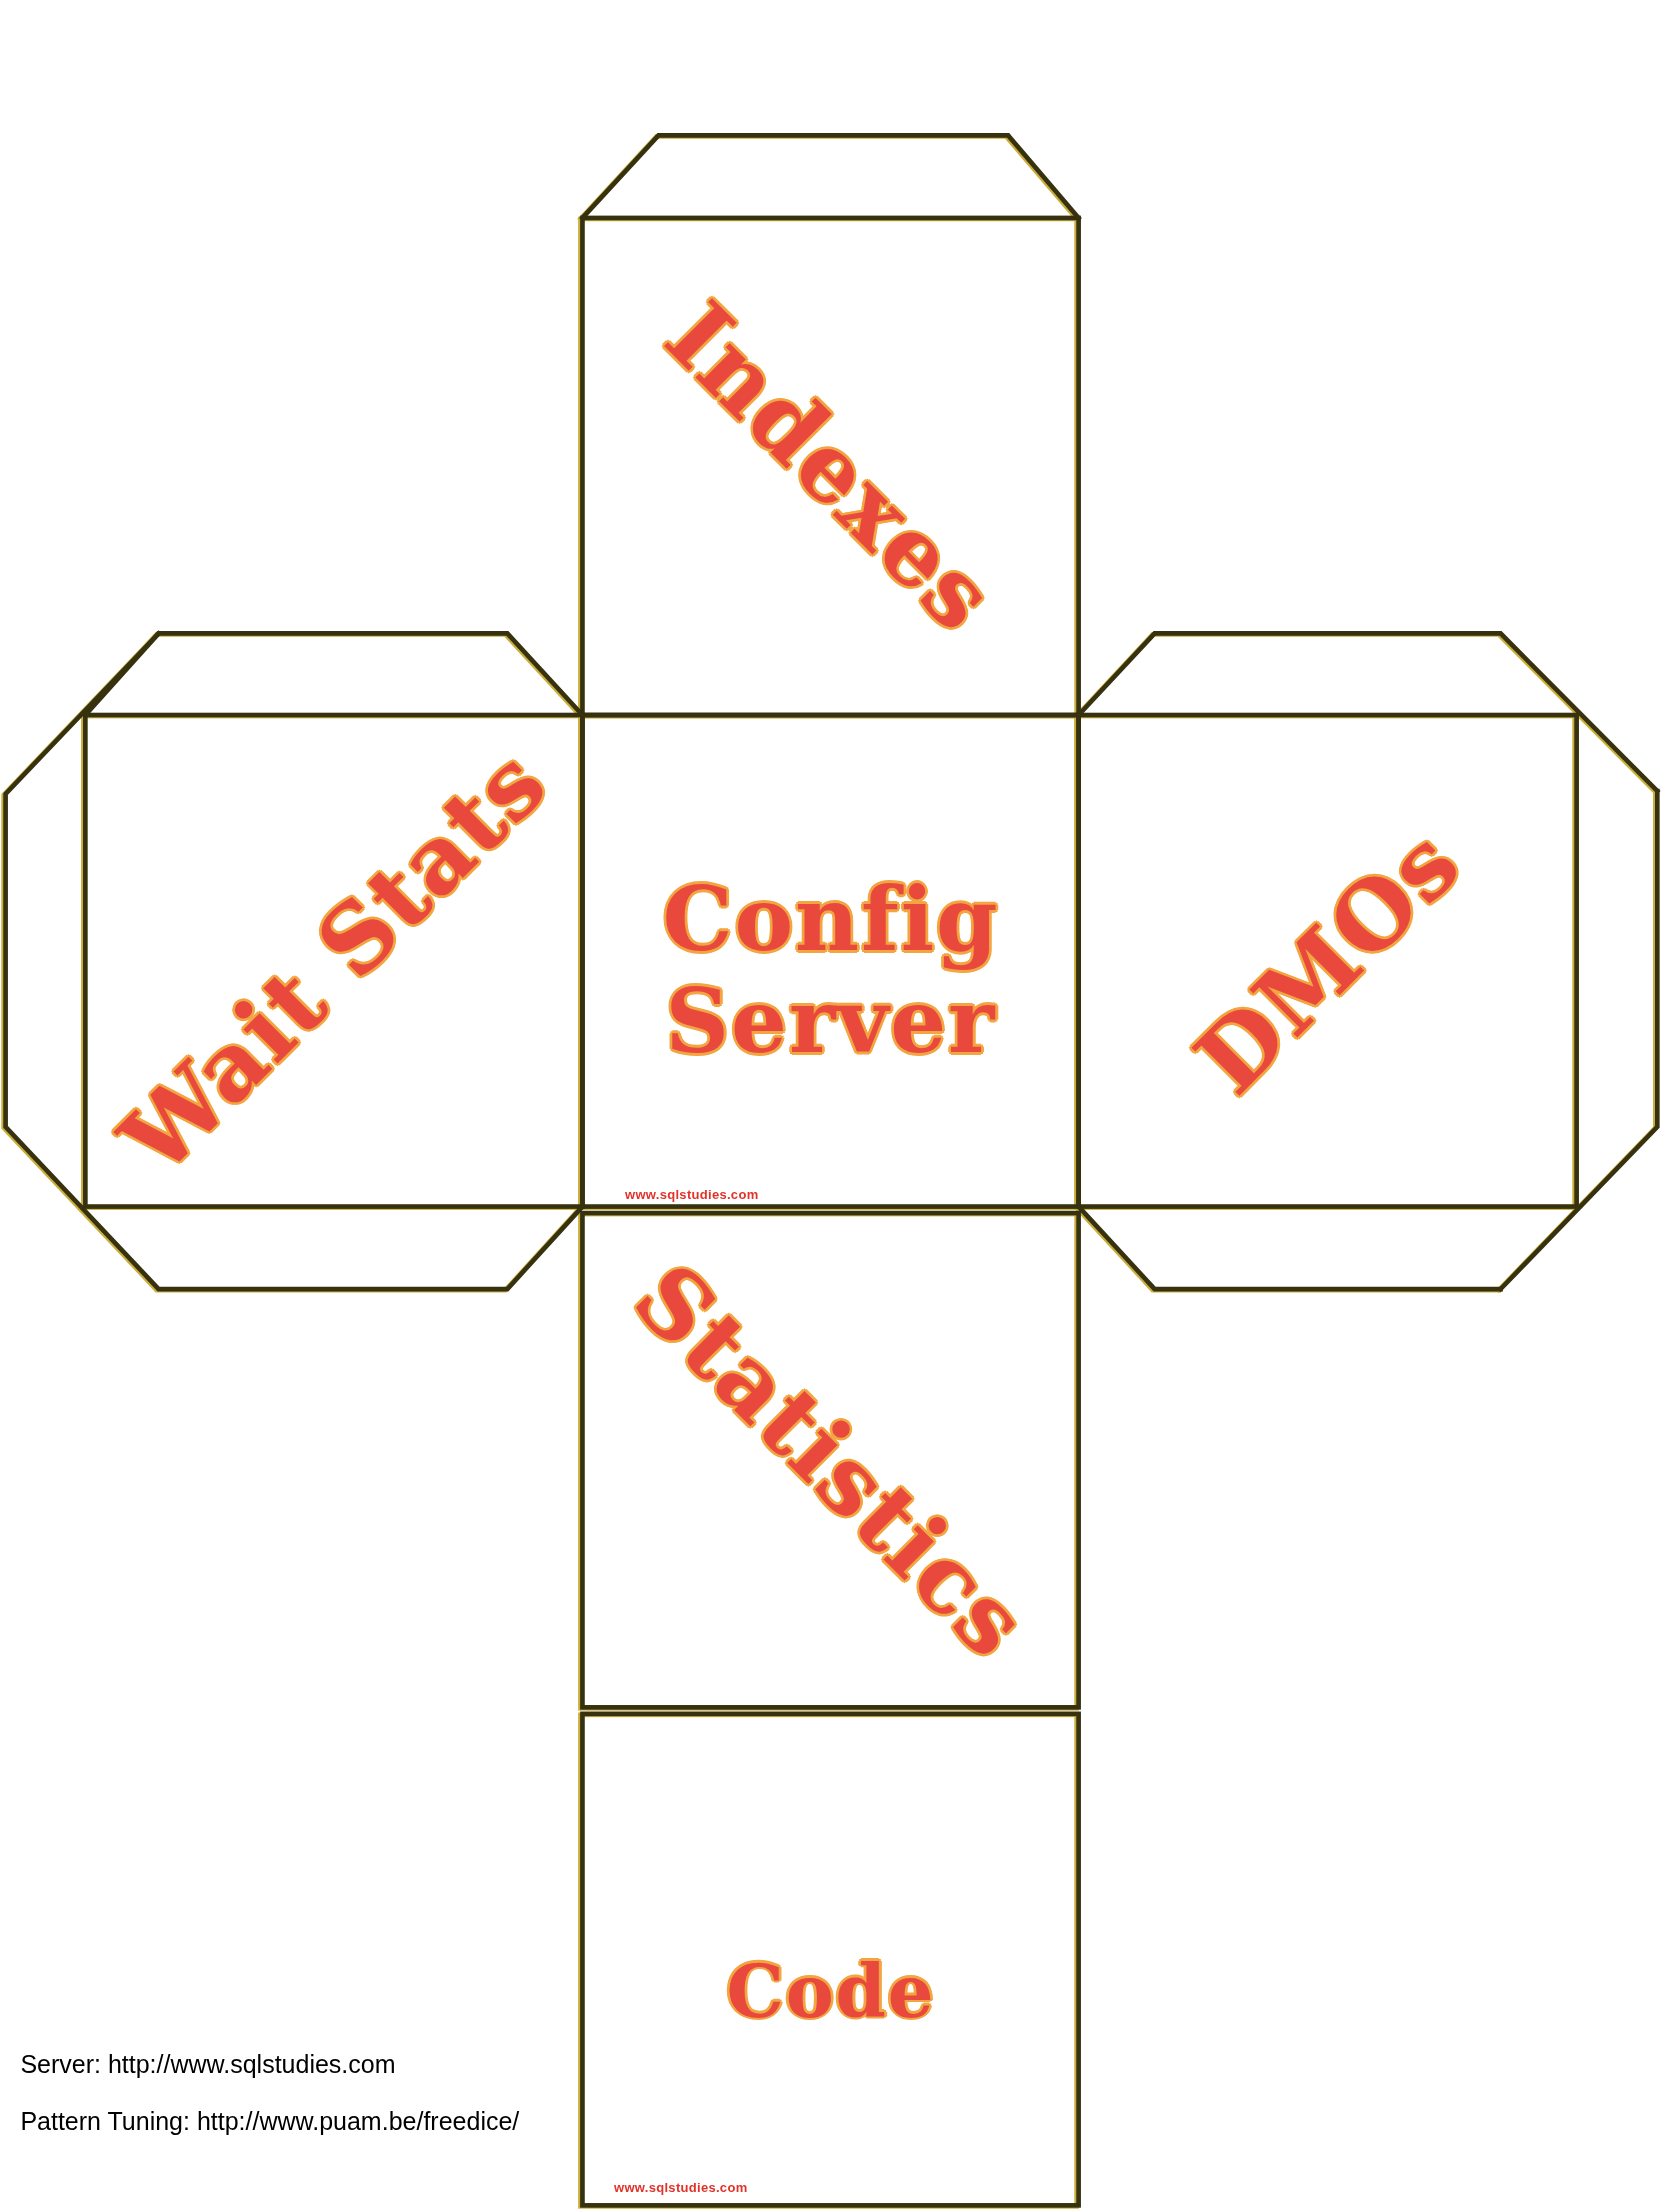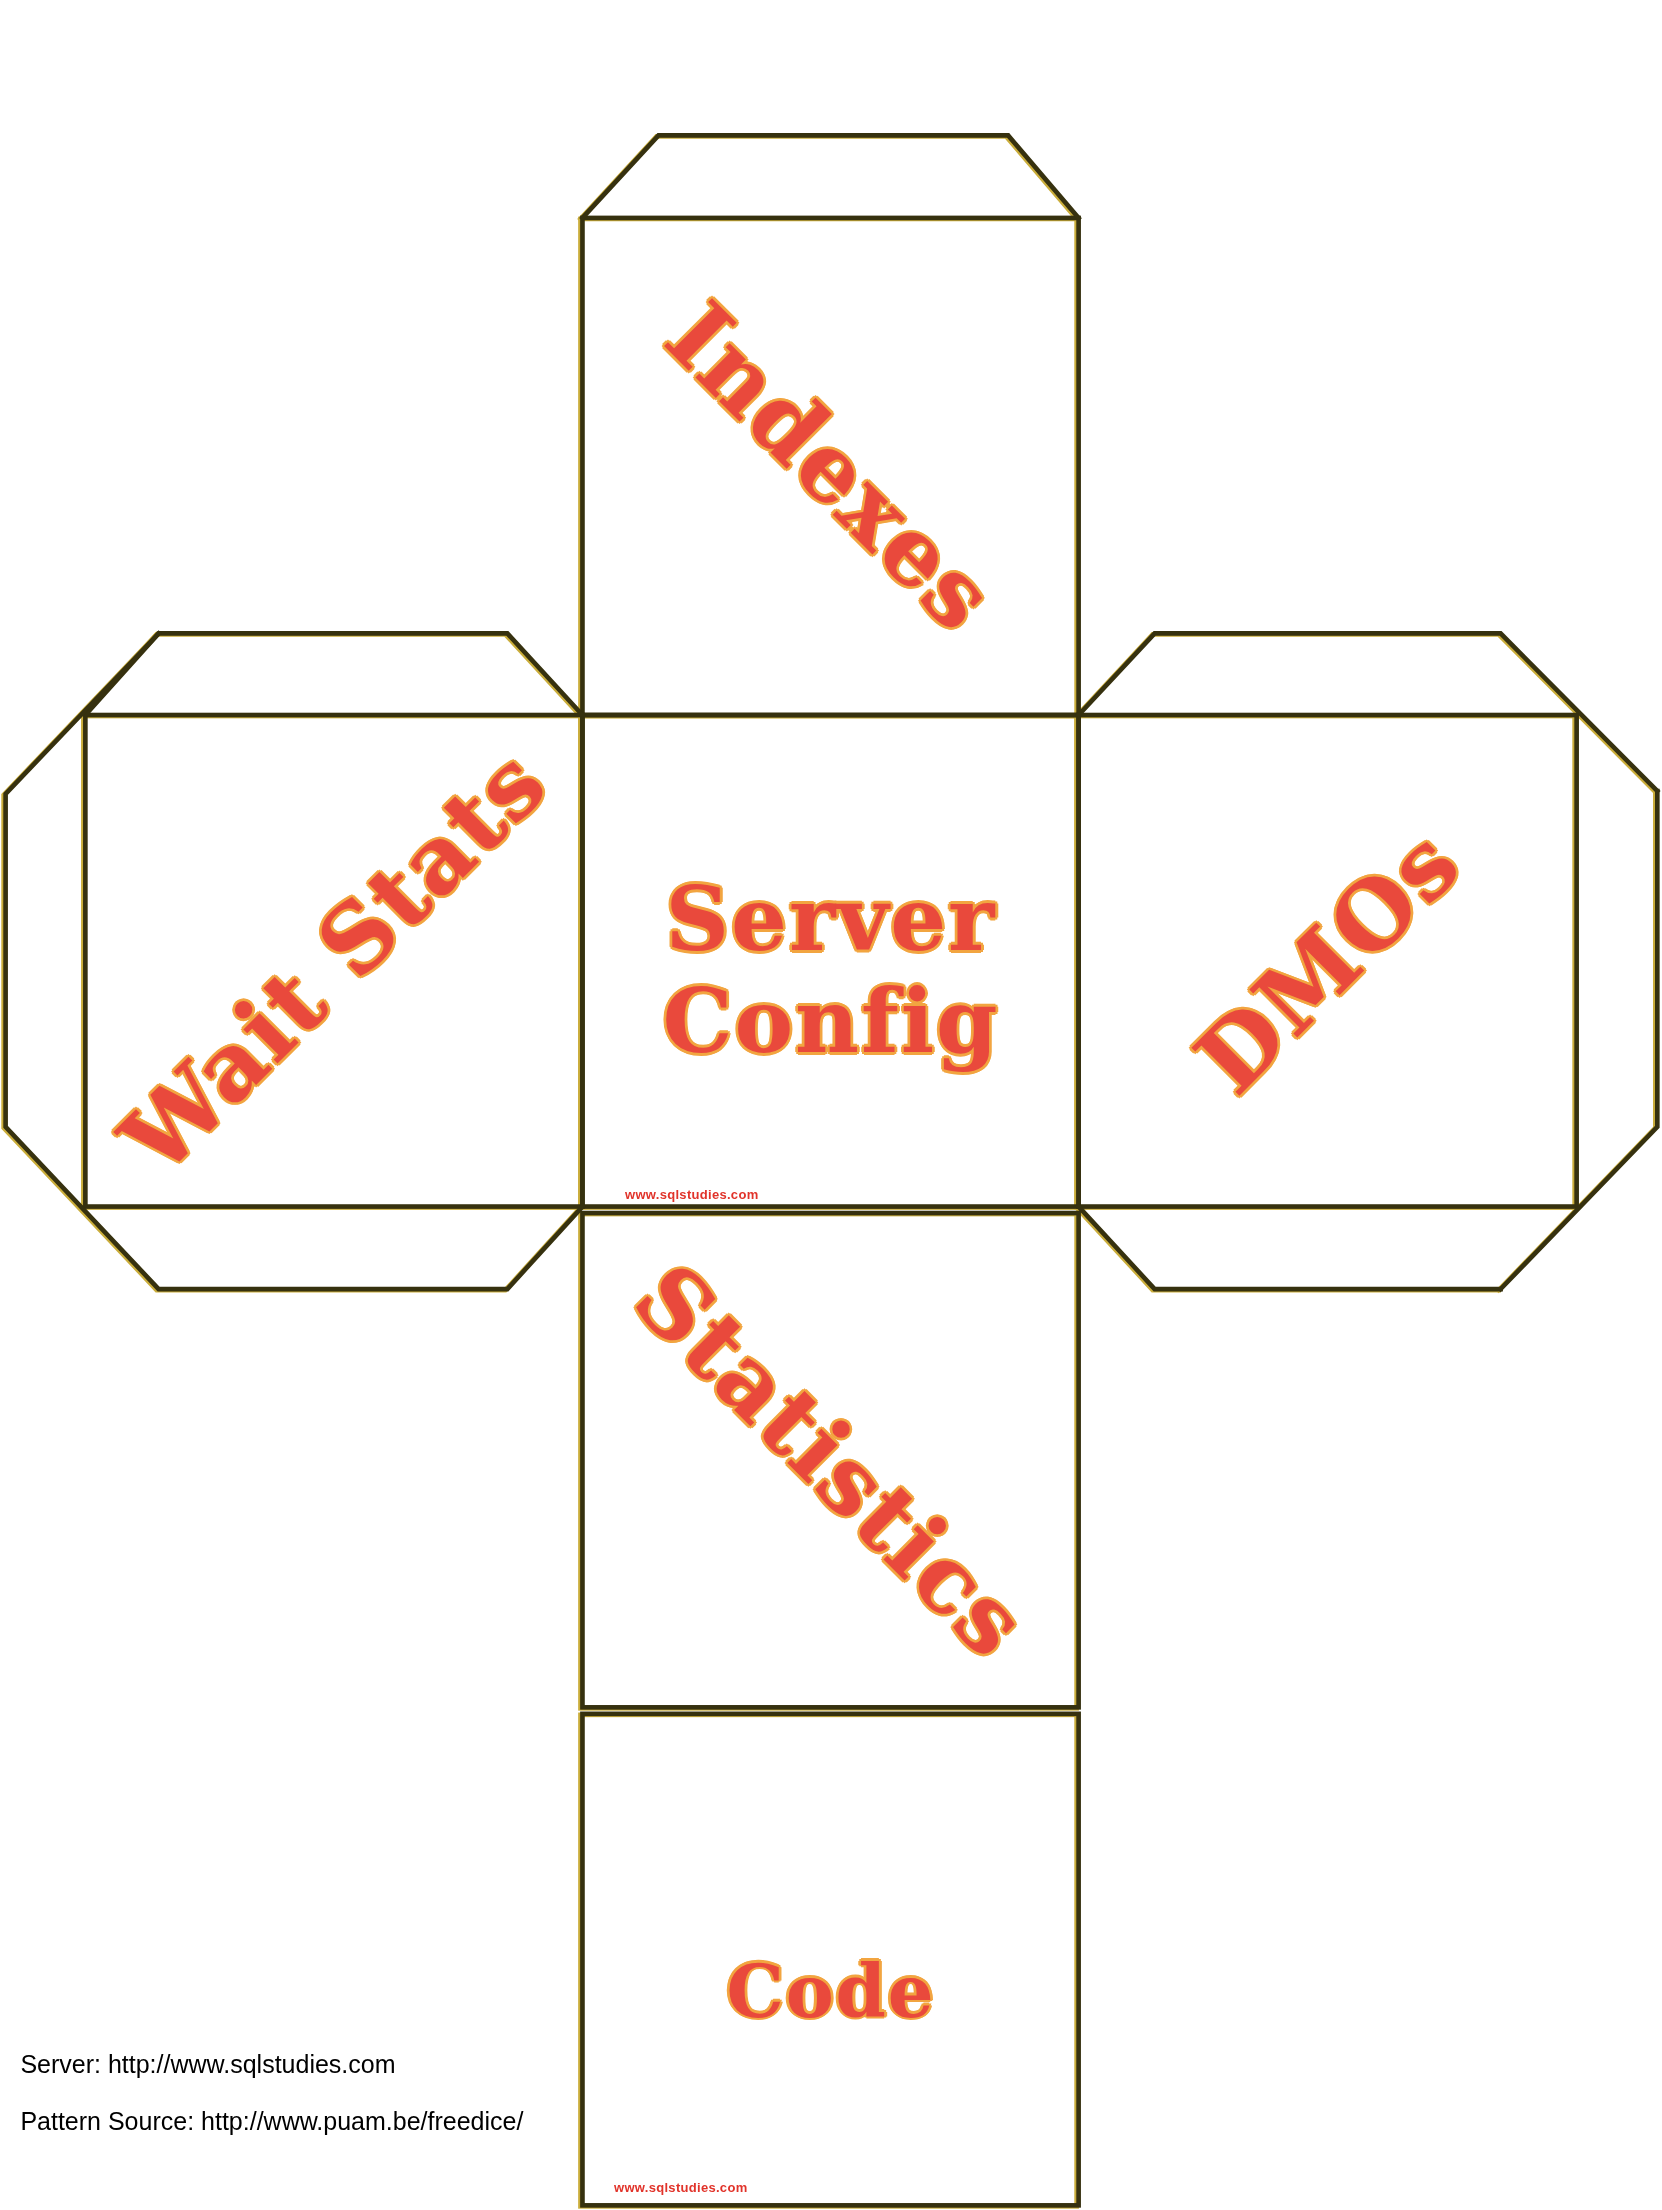--- a/index.html
+++ b/index.html
@@ -63,30 +63,30 @@
     <path d="M92,771 L171,683 L547,683 L628,771"></path>
     <path d="M1163,771 L1245,683 L1618,683 L1787,853"></path>
     <path d="M1787,853 L1787,1215 L1618,1390"></path>
     <path d="M1163,1301 L1245,1390 L1618,1390"></path>
     <path d="M171,683 L6,856 L6,1215 L171,1390 L547,1390 L628,1301"></path>
   </svg>
 
   <div class="face-label" id="label-indexes">Indexes</div>
   <div class="face-label" id="label-wait-stats">Wait Stats</div>
   <div class="face-label" id="label-server-config">
+    <div>Config</div>
     <div>Server</div>
-    <div>Config</div>
   </div>
   <div class="face-label" id="label-dmos">DMOs</div>
   <div class="face-label" id="label-statistics">Statistics</div>
   <div class="face-label" id="label-code">Code</div>
 
   <div class="watermark" id="watermark-center">www.sqlstudies.com</div>
   <div class="watermark" id="watermark-code">www.sqlstudies.com</div>
 
 
   <div class="source-line" id="source-line">
     <span>Server: </span><span class="bold">http://www.sqlstudies.com</span>
   </div>
-  <div class="source-line" id="pattern-source-line">Pattern Source: http://www.puam.be/freedice/</div>
+  <div class="source-line" id="pattern-source-line">Pattern Tuning: http://www.puam.be/freedice/</div>
 
 </div>
 
 
 </body></html>

